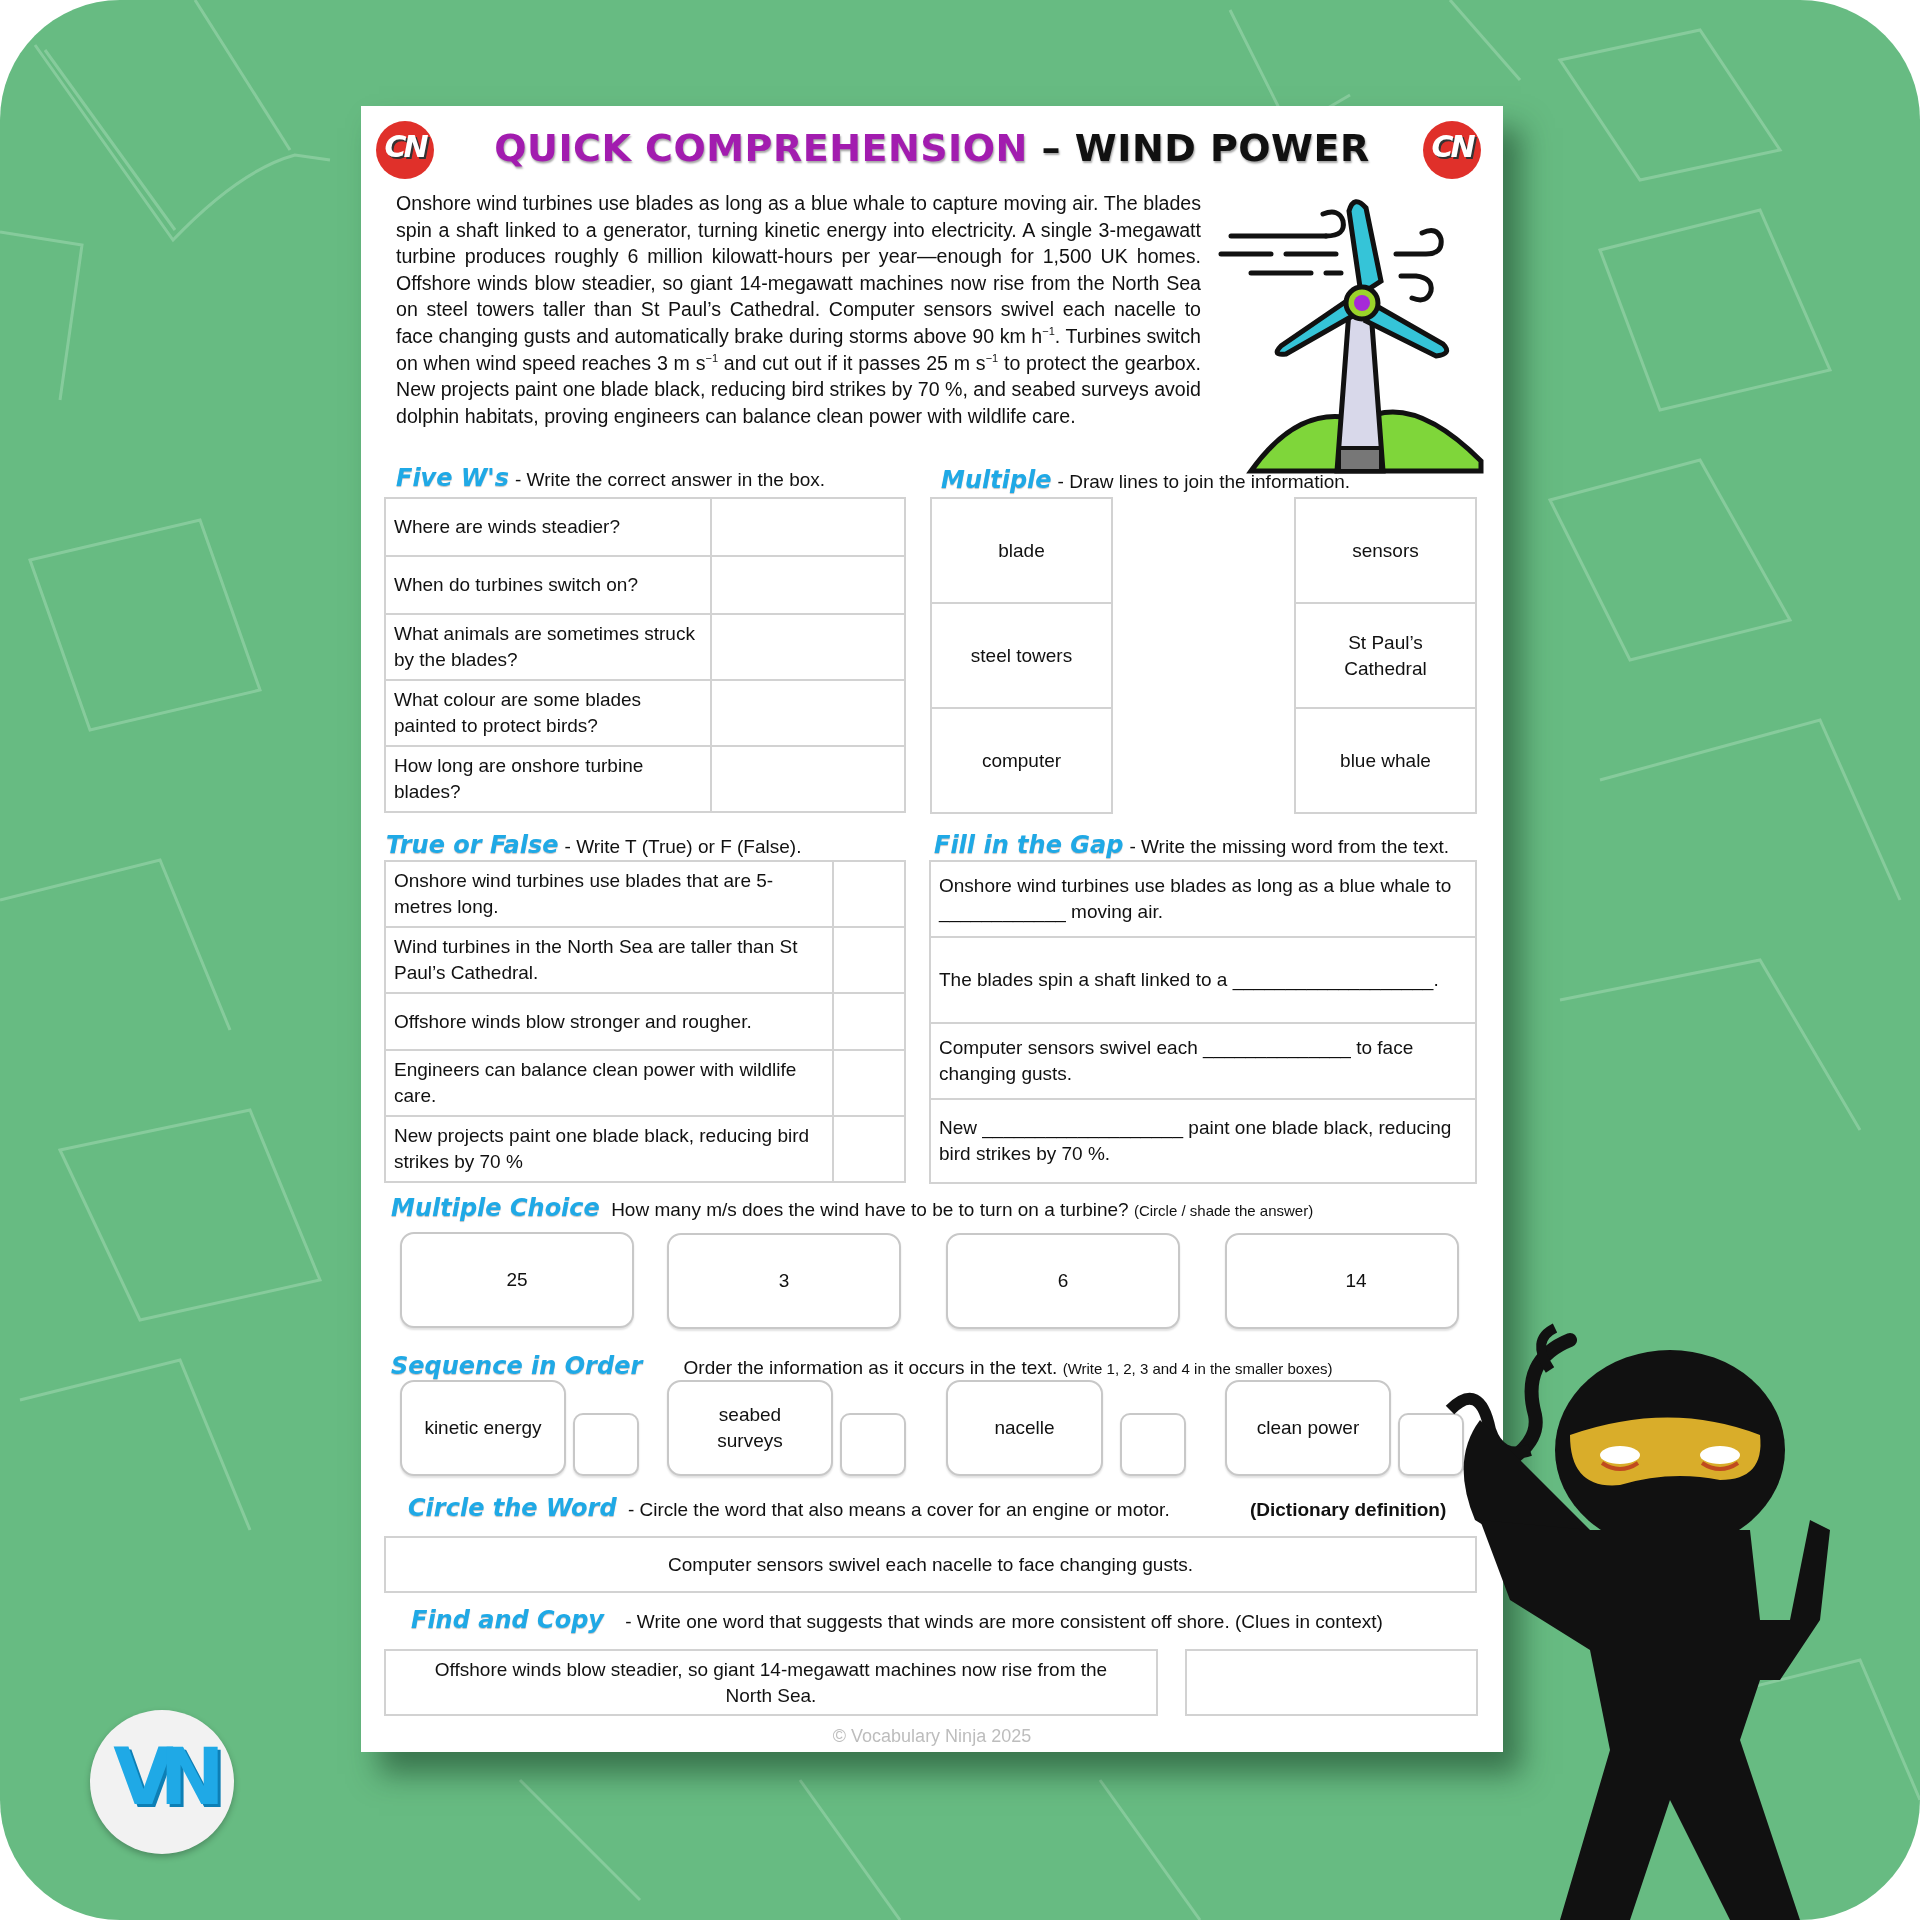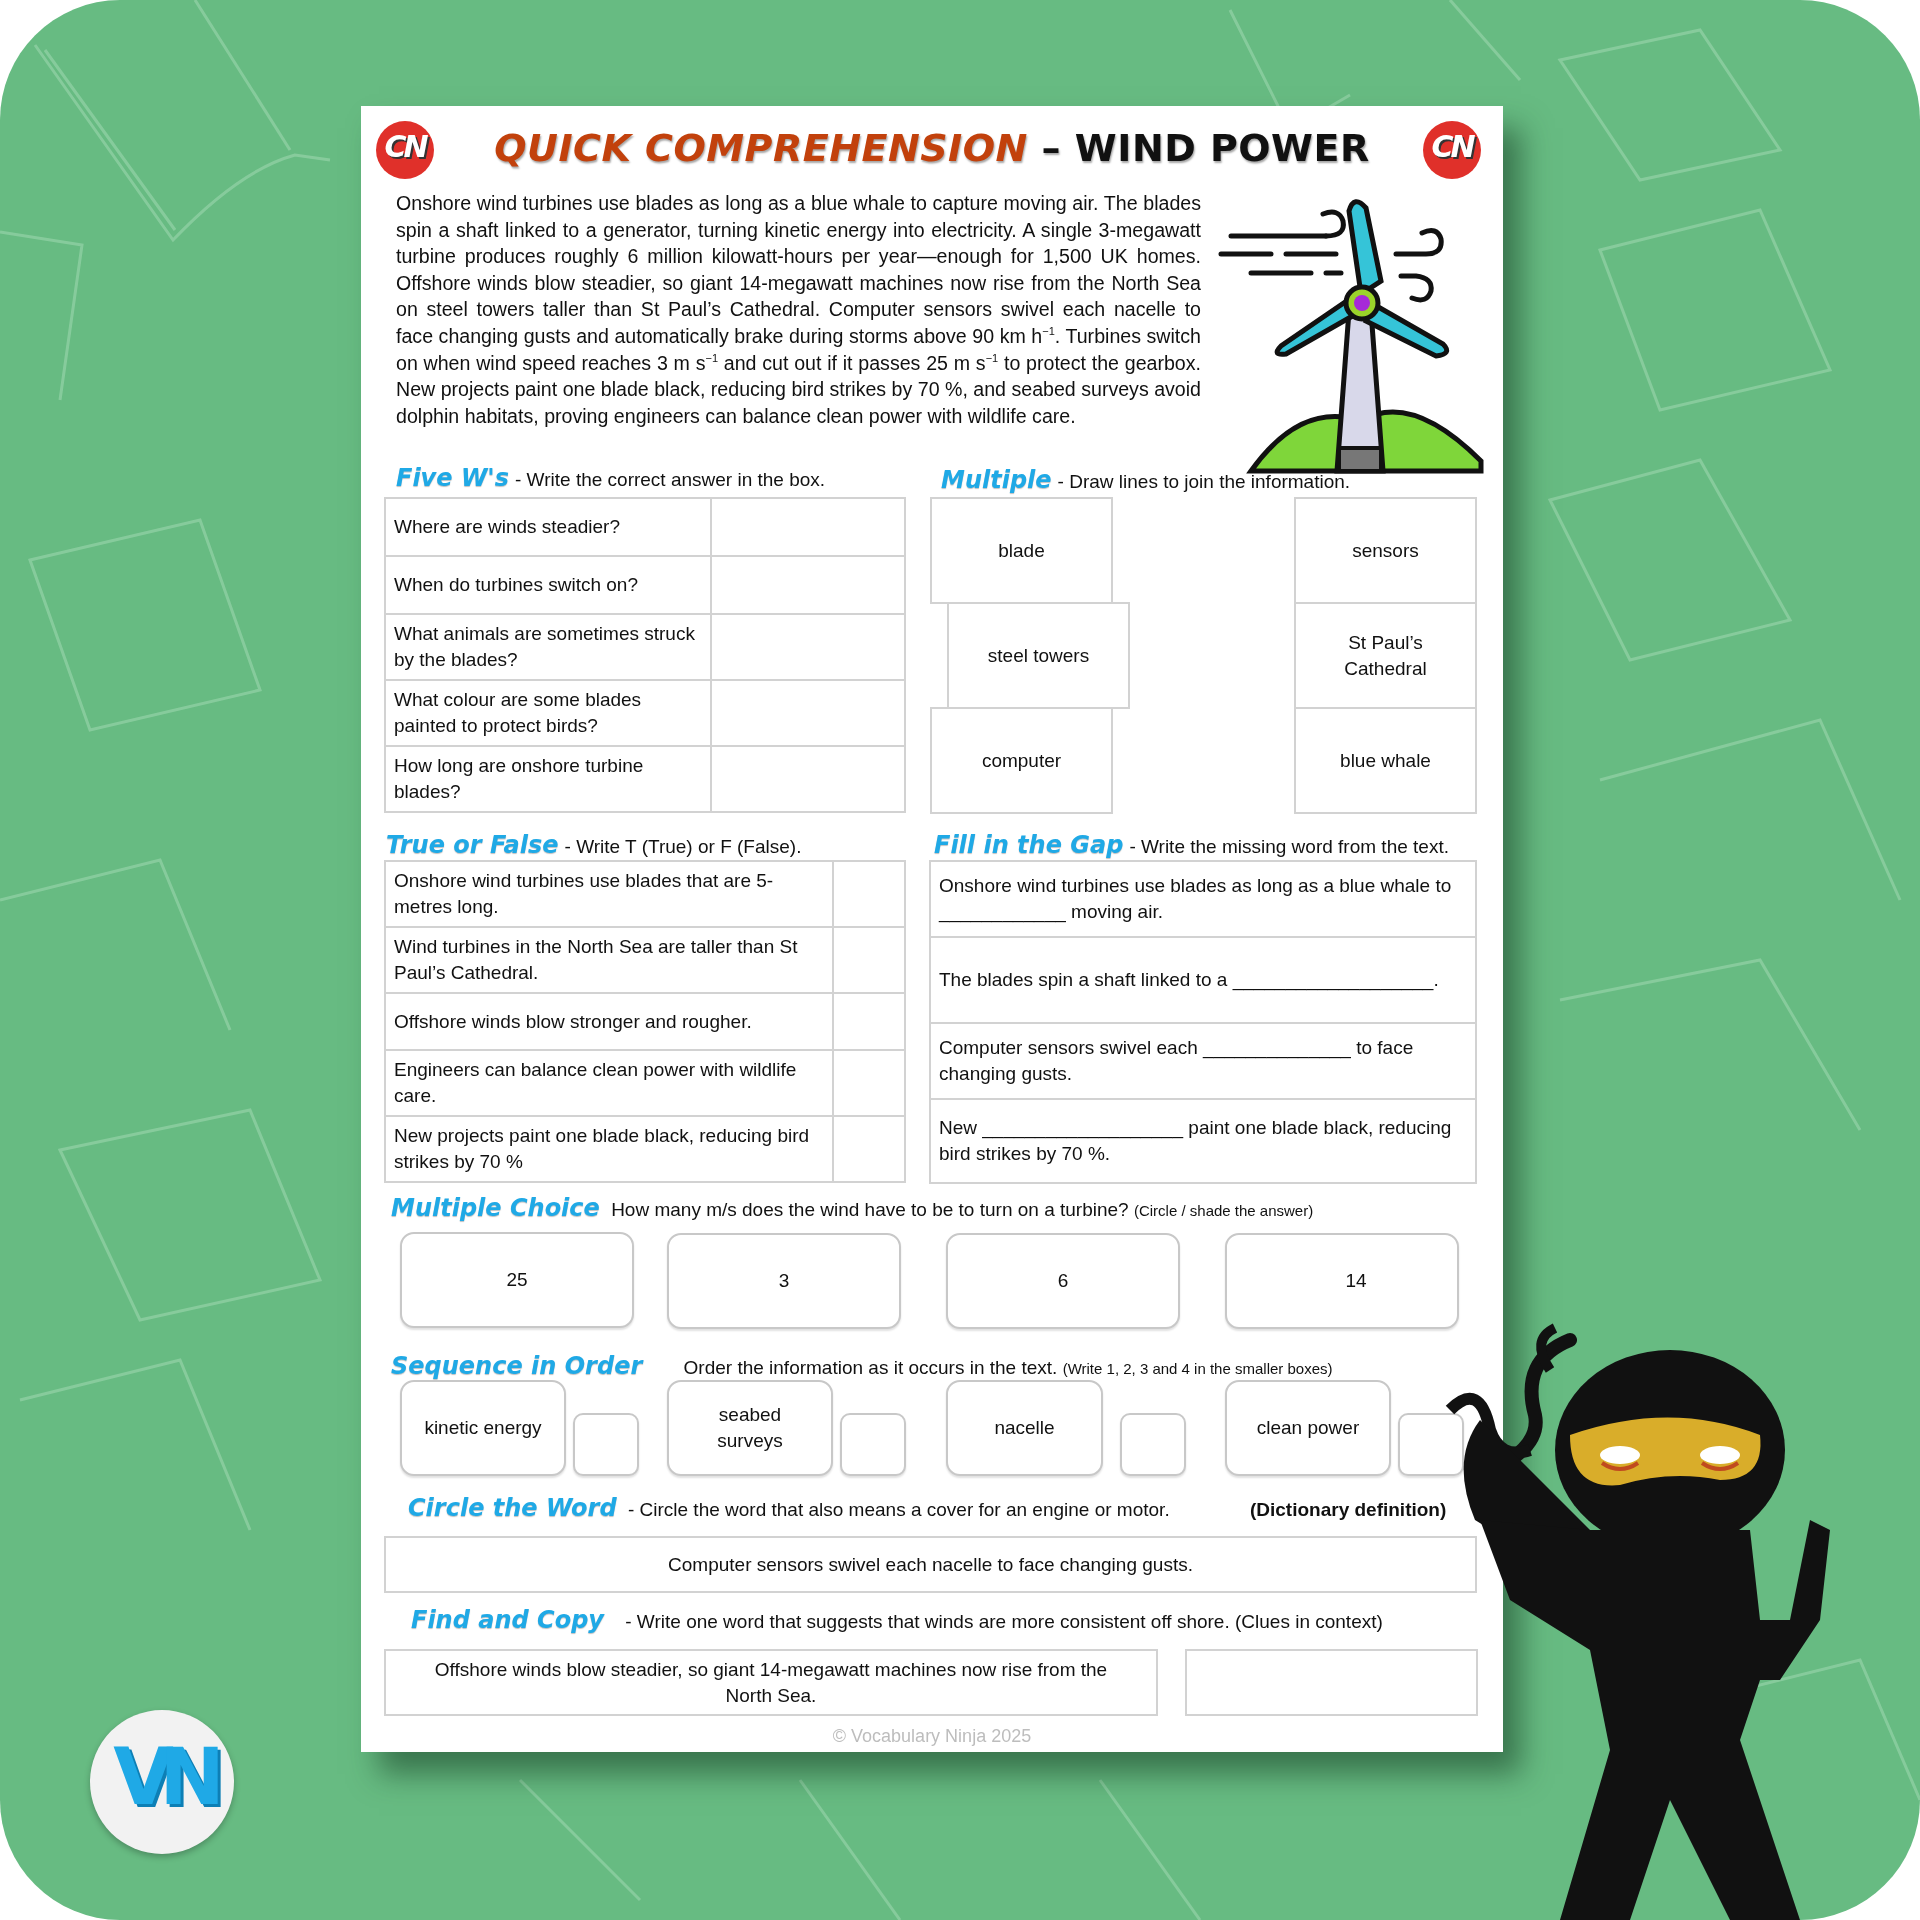--- a/index.html
+++ b/index.html
@@ -2,21 +2,21 @@
 <html><head>
 <meta charset="utf-8">
 <style>
   html,body{margin:0;padding:0;}
   body{width:1920px;height:1920px;position:relative;overflow:hidden;background:#ffffff;font-family:"Liberation Sans",sans-serif;}
   .bg{position:absolute;left:0;top:0;width:1920px;height:1920px;border-radius:120px;background:#67bb82;overflow:hidden;}
   .bg svg{position:absolute;left:0;top:0;}
   .page{position:absolute;left:361px;top:106px;width:1142px;height:1646px;background:#fff;box-shadow:18px 22px 28px rgba(20,60,35,0.55);}
   .abs{position:absolute;}
   .title{position:absolute;left:0;width:100%;top:20px;text-align:center;font-family:"DejaVu Sans",sans-serif;font-weight:bold;font-size:38px;letter-spacing:0.5px;}
-  .title .blue{color:#c2410c;text-shadow:1px 2px 2px rgba(0,0,0,0.35);font-style:italic;}
+  .title .blue{color:#a21caf;text-shadow:1px 2px 2px rgba(0,0,0,0.35);}
   .title .dark{color:#111;text-shadow:1px 2px 2px rgba(0,0,0,0.35);}
   .logo-cn{position:absolute;width:58px;height:58px;border-radius:50%;background:#e0302a;top:15px;}
   .logo-cn span{position:absolute;left:0;top:8px;width:100%;text-align:center;color:#fff;font-family:"DejaVu Sans",sans-serif;font-weight:bold;font-style:italic;font-size:30px;letter-spacing:-3px;text-shadow:2px 2px 0 #333;}
   .para{position:absolute;left:35px;top:84px;width:805px;font-size:19.6px;line-height:26.6px;color:#111;text-align:justify;font-family:"Liberation Sans",sans-serif;}
   .para sup{font-size:11px;line-height:0;}
   .sec-h{position:absolute;font-size:19px;color:#111;white-space:nowrap;}
   .sec-h .lbl{font-family:"DejaVu Sans",sans-serif;font-weight:bold;font-style:italic;color:#1fa9e6;font-size:24px;margin-right:6px;text-shadow:0 1px 1px rgba(0,0,0,0.25);}
   .sec-h .small{font-size:15px;}
   .grid{position:absolute;border-collapse:collapse;}
   .grid td{border:2px solid #d2d2d2;vertical-align:middle;font-size:19px;line-height:26px;color:#111;padding:0 8px;}
@@ -113,21 +113,21 @@
           <td>How long are onshore turbine blades?</td>
           <td></td>
         </tr>
   </tbody>
     </table>
 
   <div class="sec-h" style="left:580px;top:360px;">
     <span class="lbl">Multiple</span><span>- Draw lines to join the information.</span>
   </div>
   <div class="mbox" style="left:569px;top:391px;width:183px;height:107px;">blade</div>
-  <div class="mbox" style="left:586px;top:496px;width:183px;height:107px;">steel towers</div>
+  <div class="mbox" style="left:569px;top:496px;width:183px;height:107px;">steel towers</div>
   <div class="mbox" style="left:569px;top:601px;width:183px;height:107px;">computer</div>
   <div class="mbox" style="left:933px;top:391px;width:183px;height:107px;">sensors</div>
   <div class="mbox" style="left:933px;top:496px;width:183px;height:107px;padding:0 30px;">St Paul’s Cathedral</div>
   <div class="mbox" style="left:933px;top:601px;width:183px;height:107px;">blue whale</div>
 
   <div class="sec-h" style="left:25px;top:725px;">
     <span class="lbl">True or False</span><span>- Write T (True) or F (False).</span>
   </div>
   <table class="grid" style="left:23px;top:754px;width:522px;">
     <tbody>

